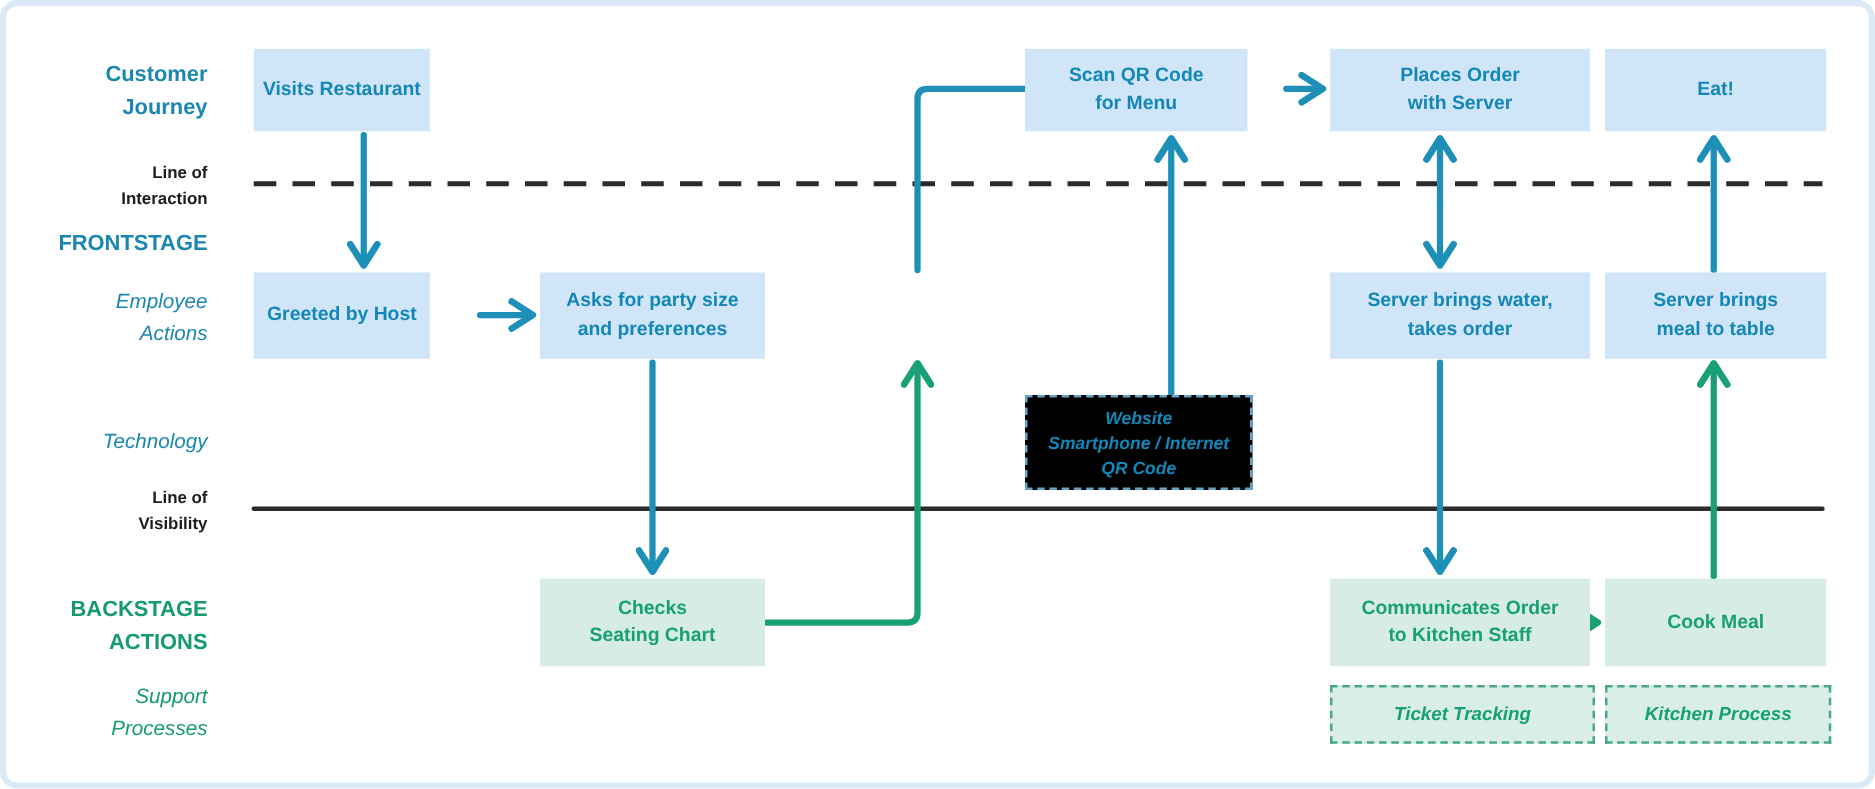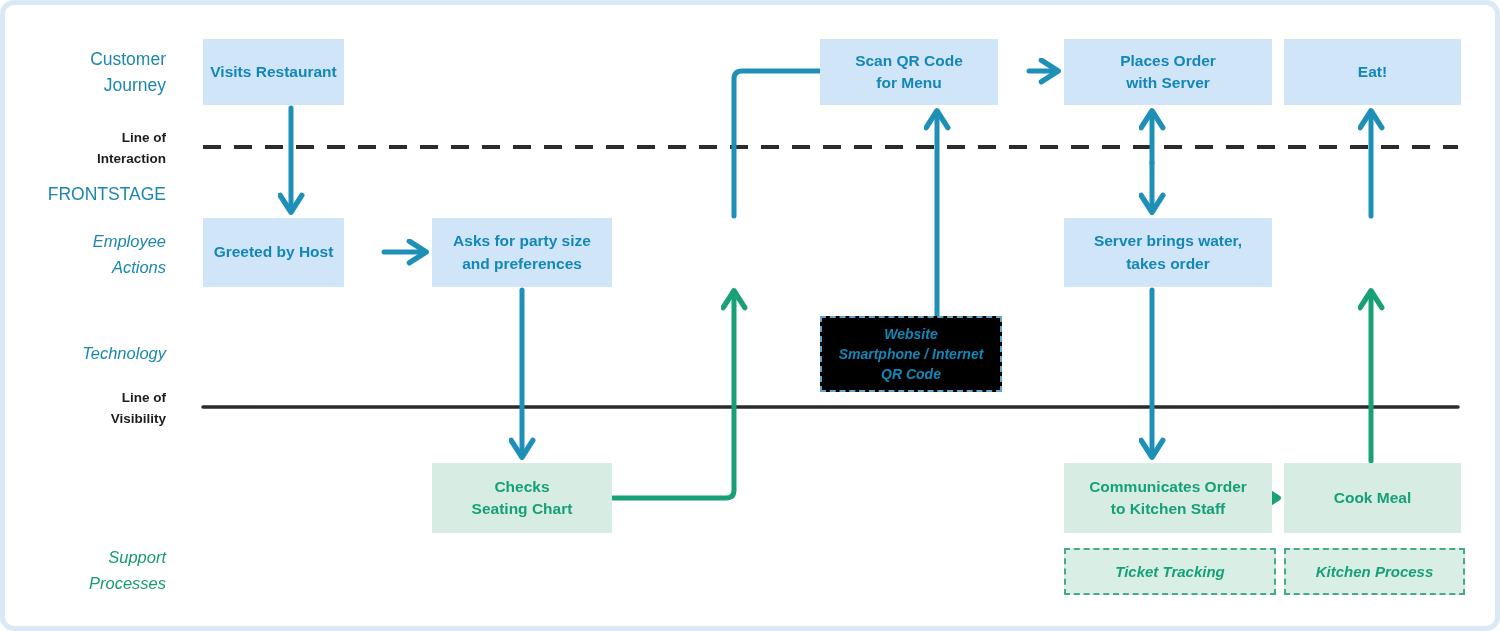--- a/index.html
+++ b/index.html
@@ -10,21 +10,21 @@
   .frame{
     position:absolute;inset:0;border:5px solid #dbe9f6;border-radius:14px;
     pointer-events:none;z-index:6;
   }
   #arrow-layer{position:absolute;left:0;top:0;z-index:1;pointer-events:none;}
 
   .lane-label{
     position:absolute;left:16px;width:150px;text-align:right;
     white-space:pre-line;z-index:2;
   }
-  .ll-blue{color:#1b87b0;font-weight:normal;font-size:17.5px;line-height:26px;}
+  .ll-blue{color:#1b87b0;font-weight:bold;font-size:17.5px;line-height:26px;}
   .ll-black{color:#1d1d1d;font-weight:bold;font-size:13.5px;line-height:21px;}
   .ll-blue-italic{color:#1b87b0;font-style:italic;font-size:16.5px;line-height:26px;}
   .ll-green{color:#169a72;font-weight:bold;font-size:17.5px;line-height:26px;}
   .ll-green-italic{color:#169a72;font-style:italic;font-size:16.5px;line-height:26px;}
 
   .node{
     position:absolute;display:flex;align-items:center;justify-content:center;
     text-align:center;white-space:pre-line;font-weight:bold;z-index:2;
     line-height:1.45;
   }
@@ -81,35 +81,39 @@
   <div class="lane-label ll-blue" style="top:46px">Customer
 Journey</div>
   <div class="lane-label ll-black" style="top:127px">Line of
 Interaction</div>
   <div class="lane-label ll-blue" style="top:181px">FRONTSTAGE</div>
   <div class="lane-label ll-blue-italic" style="top:228px">Employee
 Actions</div>
   <div class="lane-label ll-blue-italic" style="top:340px">Technology</div>
   <div class="lane-label ll-black" style="top:387px">Line of
 Visibility</div>
+  <div class="lane-label ll-green" style="top:474px">BACKSTAGE
+ACTIONS</div>
   <div class="lane-label ll-green-italic" style="top:544px">Support
 Processes</div>
 
   <div class="node n-blue c1 r1">Visits Restaurant</div>
   <div class="node n-blue c4 r1">Scan QR Code
 for Menu</div>
   <div class="node n-blue c5 r1">Places Order
 with Server</div>
   <div class="node n-blue c6 r1">Eat!</div>
 
   <div class="node n-blue c1 r2">Greeted by Host</div>
   <div class="node n-blue c2 r2">Asks for party size
 and preferences</div>
   <div class="node n-blue c5 r2">Server brings water,
 takes order</div>
+  <div class="node n-blue c6 r2">Server brings
+meal to table</div>
 
   <div class="node n-tech c4 rtech">Website
 Smartphone / Internet
 QR Code</div>
 
   <div class="node n-green c2 r3">Checks
 Seating Chart</div>
   <div class="node n-green c5 r3">Communicates Order
 to Kitchen Staff</div>
   <div class="node n-green c6 r3">Cook Meal</div>

